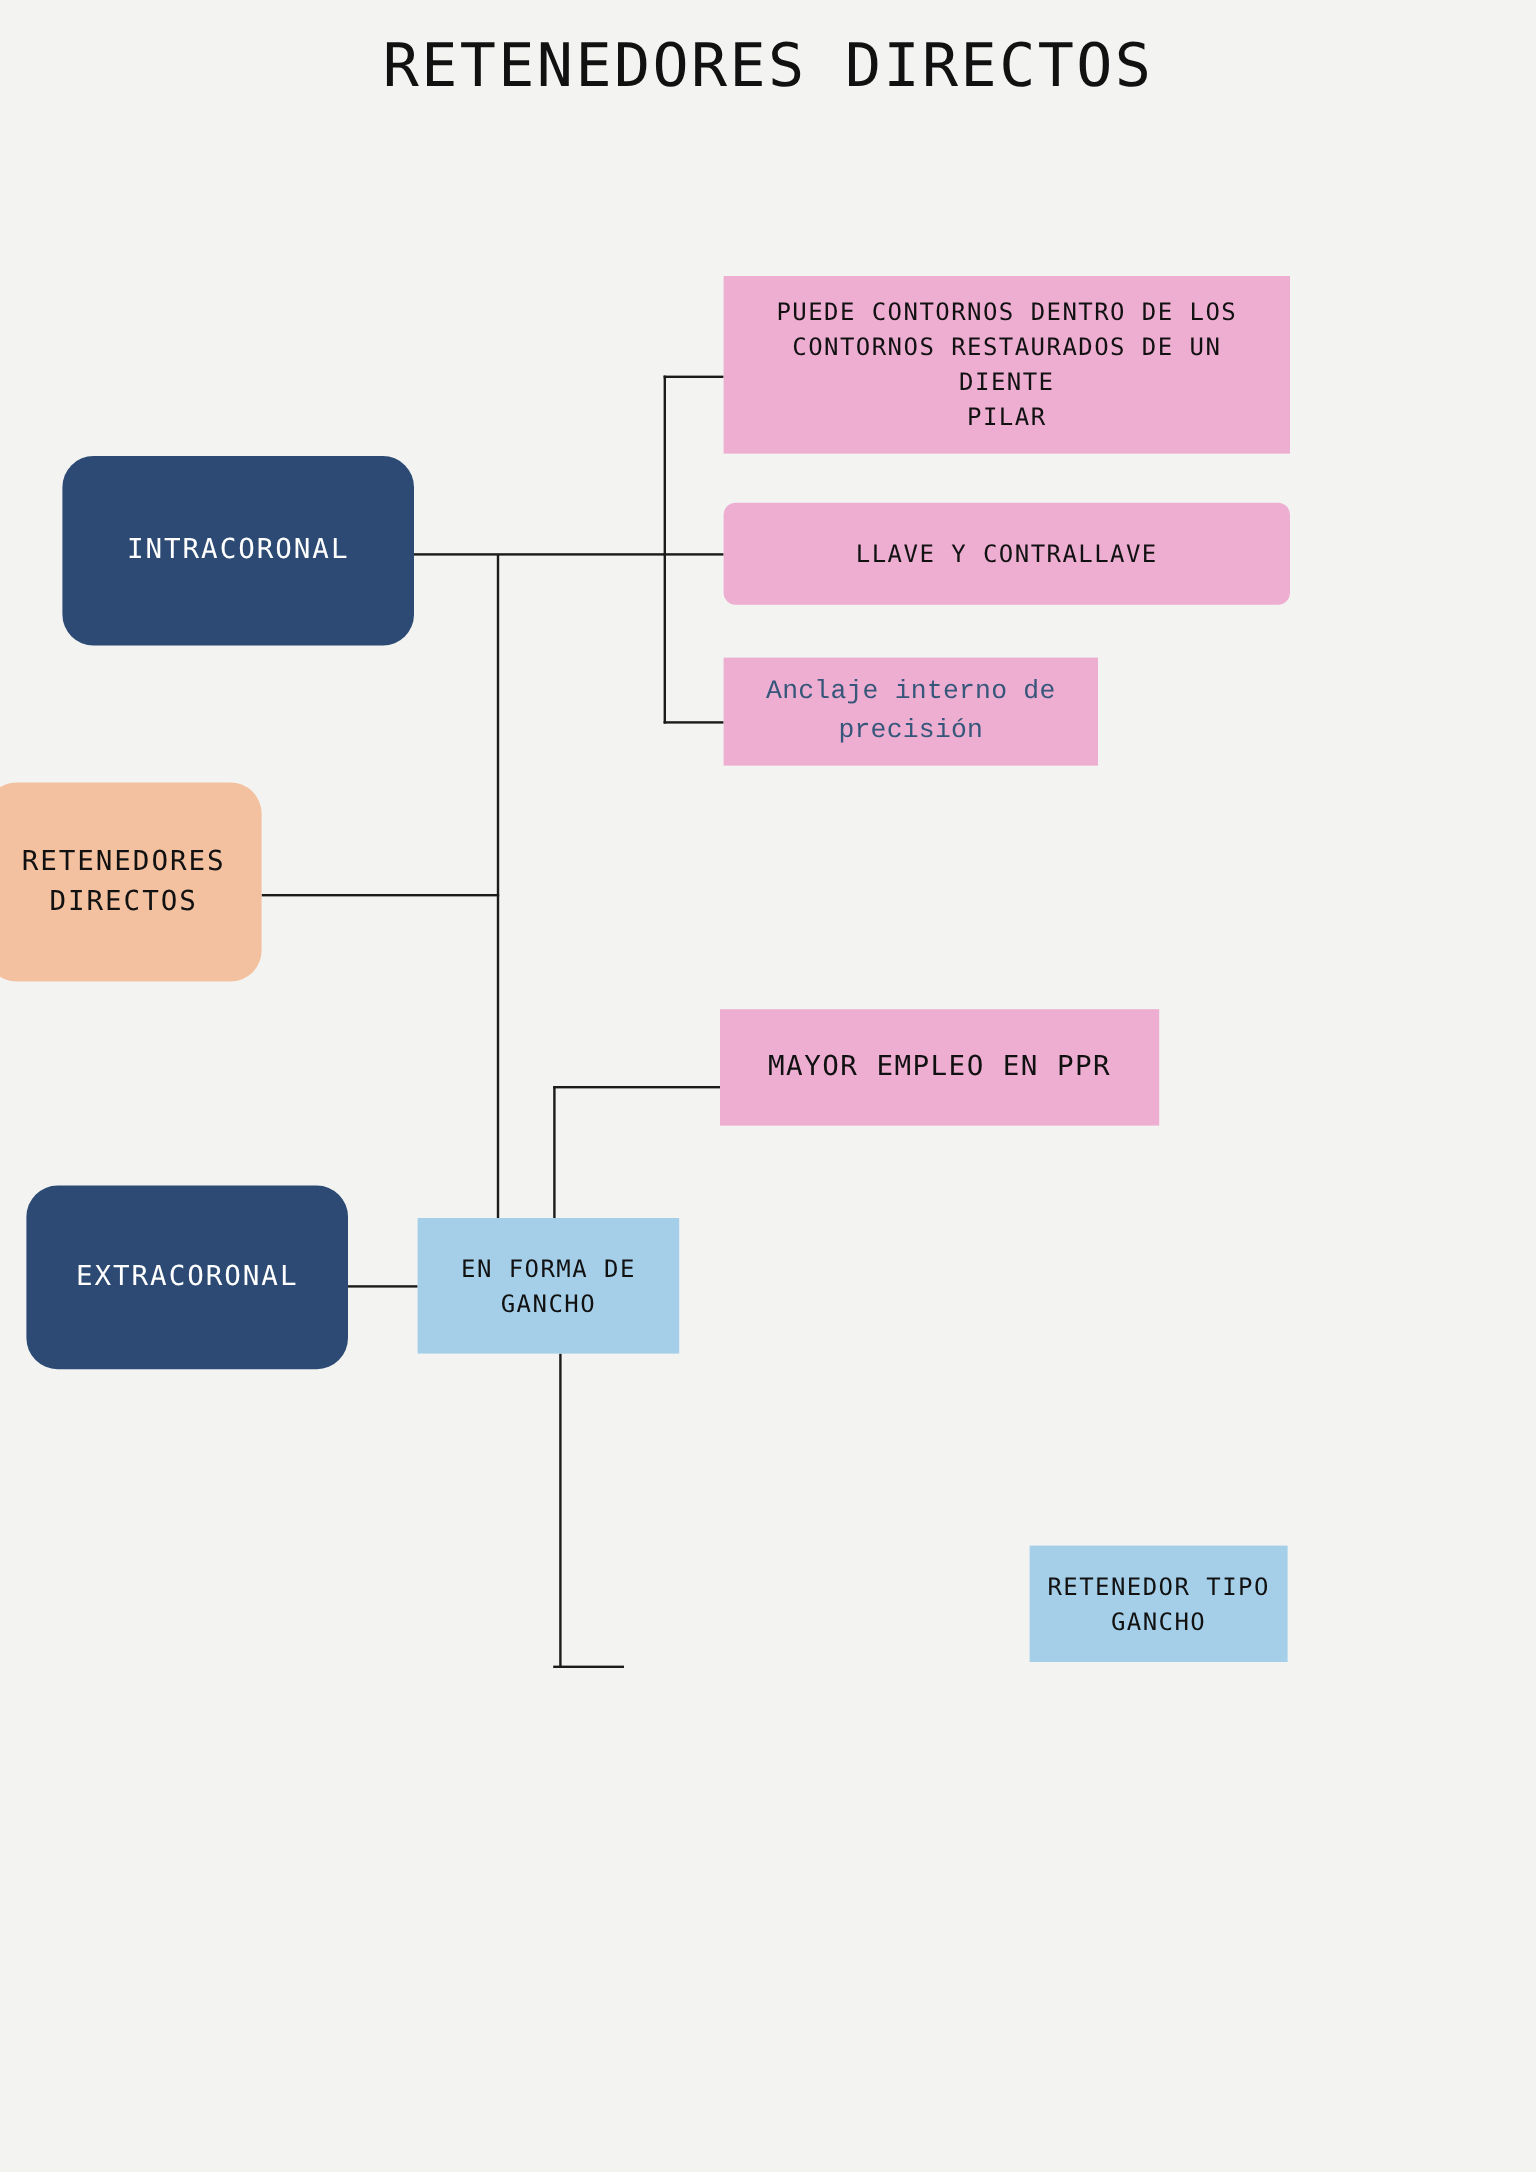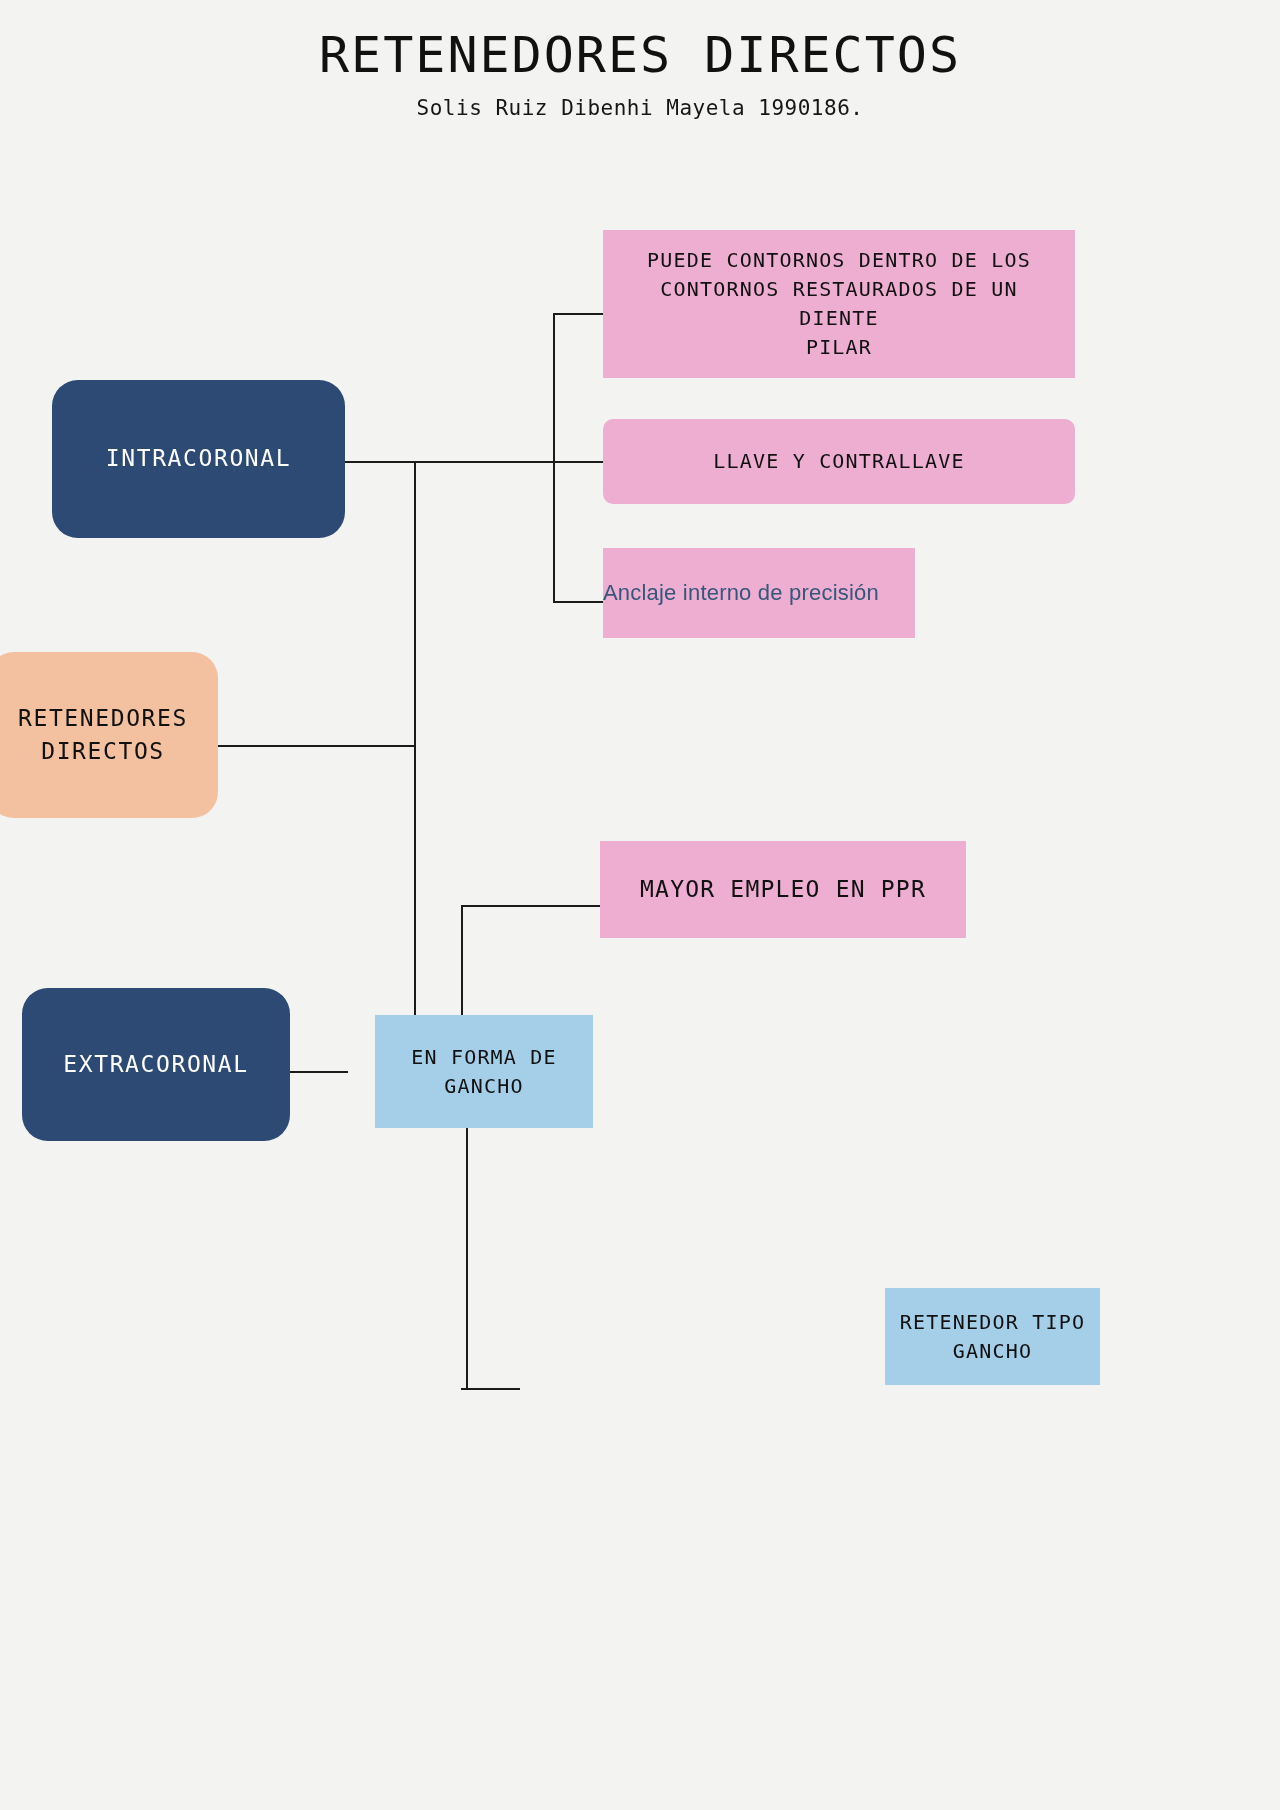--- a/index.html
+++ b/index.html
@@ -79,24 +79,23 @@
     background: #edaed2;
     color: #111111;
     font-size: 20px;
     letter-spacing: 1.2px;
   }
   .node.blue {
     background: #a5cfe8;
     color: #111111;
     font-size: 20px;
     letter-spacing: 1.2px;
-    margin-left: 27px;
   }
   .node.sans {
-    font-family: Liberation Sans, sans-serif;
+    font-family: Liberation Mono, monospace;
     color: #36567a;
     font-size: 22px;
     letter-spacing: 0.2px;
     justify-content: flex-start;
   }
 
   
   .line {
     position: absolute;
     background: #1b1b1b;
@@ -104,21 +103,20 @@
   }
   .line.h { height: 2px; }
   .line.v { width: 2px; }
 </style>
 </head>
 <body>
 
 <div id="canvas">
 
   <div class="title">RETENEDORES DIRECTOS</div>
-  <div class="subtitle">Solis Ruiz Dibenhi Mayela 1990186.</div>
 
   <div class="line h" style="left:218px; top:745px; width:198px;"></div>
 
   <div class="line v" style="left:414px; top:462px; height:650px;"></div>
 
   <div class="line h" style="left:345px; top:461px; width:210px;"></div>
 
   <div class="line v" style="left:553px; top:313px; height:290px;"></div>
 
   <div class="line h" style="left:553px; top:313px; width:50px;"></div>

